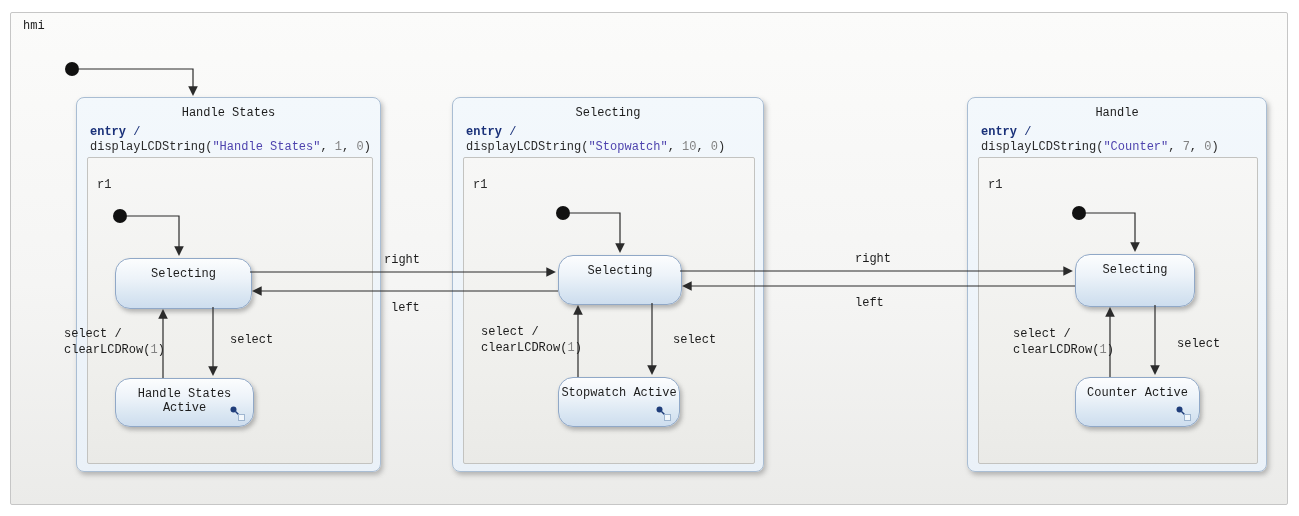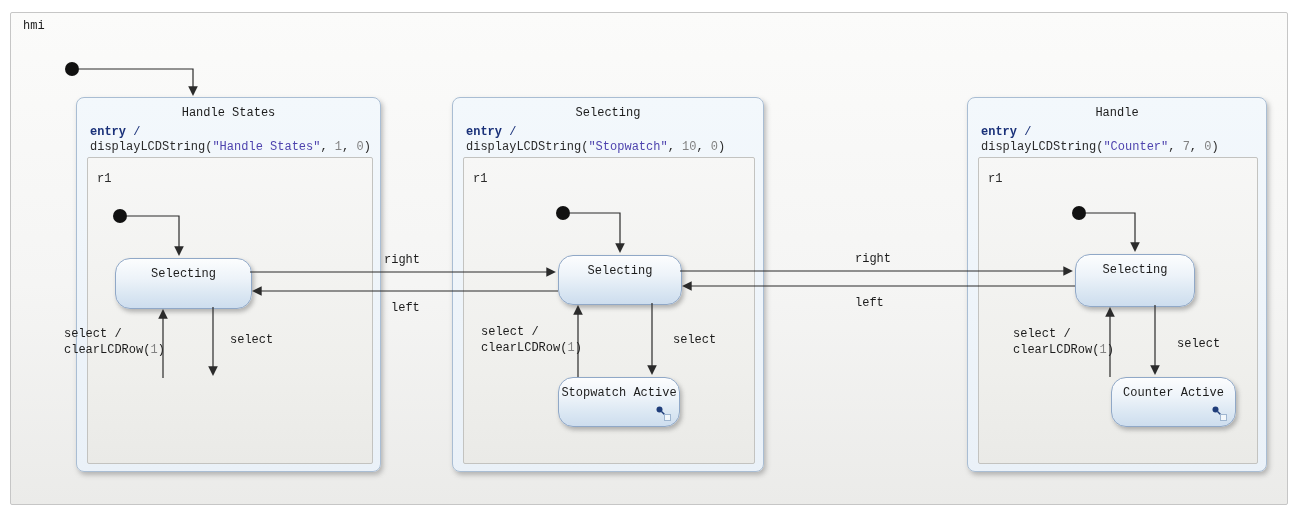--- a/index.html
+++ b/index.html
@@ -32,34 +32,34 @@
   .num{color:#828282;}
 
   .region{
     position:absolute;left:10px;top:59px;height:305px;
     border:1px solid #c3c3c0;border-radius:2px;
     background:linear-gradient(180deg,#f7f7f6 0%,#efefec 70%,#eaeae7 100%);
   }
   #cs0 .region{width:284px;}
   #cs1 .region{width:290px;}
   #cs2 .region{width:278px;}
-  .region-label{position:absolute;left:9px;top:14px;}
+  .region-label{position:absolute;left:9px;top:20px;}
 
   .state{
     position:absolute;border:1px solid #90a8c7;border-radius:15px;
     background:linear-gradient(180deg,#fcfdfe 0%,#edf3f9 40%,#dce8f3 70%,#cdddee 100%);
     box-shadow:2px 3px 4px rgba(105,105,105,0.45);
     text-align:center;color:#1c1c1c;
   }
   #sel0{left:115px;top:258px;width:135px;height:49px;}
   #sel1{left:558px;top:255px;width:122px;height:48px;}
   #sel2{left:1075px;top:254px;width:118px;height:51px;}
   #act0{left:115px;top:378px;width:137px;height:47px;}
   #act1{left:558px;top:377px;width:120px;height:48px;}
-  #act2{left:1111px;top:377px;width:123px;height:48px;text-align:center;}
+  #act2{left:1075px;top:377px;width:123px;height:48px;text-align:center;}
   .state-label{display:block;padding-top:8px;}
   .sub-icon{position:absolute;right:8px;bottom:5px;width:16px;height:16px;}
 
   .tlabel{position:absolute;white-space:nowrap;color:#1c1c1c;line-height:16px;padding-left:6px;}
   #lb-right1{left:378px;top:252px;}
   #lb-left1{left:385px;top:300px;}
   #lb-right2{left:849px;top:251px;}
   #lb-left2{left:849px;top:295px;}
   #lb-sel0{left:224px;top:332px;}
   #lb-sel1{left:667px;top:332px;}
@@ -116,20 +116,30 @@
   <div class="state" id="sel0">
     <span class="state-label">Selecting</span>
   </div>
   <div class="state" id="sel1">
     <span class="state-label">Selecting</span>
   </div>
   <div class="state" id="sel2">
     <span class="state-label">Selecting</span>
   </div>
 
+  <div class="state" id="act0">
+    <span class="state-label">Handle States Active</span>
+    <span class="sub-icon">
+      <svg width="16" height="16" viewBox="0 0 16 16">
+          <circle cx="4.5" cy="4.5" r="3" fill="#1f3d7a"></circle>
+          <line x1="6.5" y1="6.5" x2="11" y2="11" stroke="#1f3d7a" stroke-width="1.4"></line>
+          <rect x="9.5" y="9.5" width="6" height="6" fill="#f2f7fb" stroke="#9fb6d0"></rect>
+        </svg>
+    </span>
+  </div>
   <div class="state" id="act1">
     <span class="state-label">Stopwatch Active</span>
     <span class="sub-icon">
       <svg width="16" height="16" viewBox="0 0 16 16">
           <circle cx="4.5" cy="4.5" r="3" fill="#1f3d7a"></circle>
           <line x1="6.5" y1="6.5" x2="11" y2="11" stroke="#1f3d7a" stroke-width="1.4"></line>
           <rect x="9.5" y="9.5" width="6" height="6" fill="#f2f7fb" stroke="#9fb6d0"></rect>
         </svg>
     </span>
   </div>

